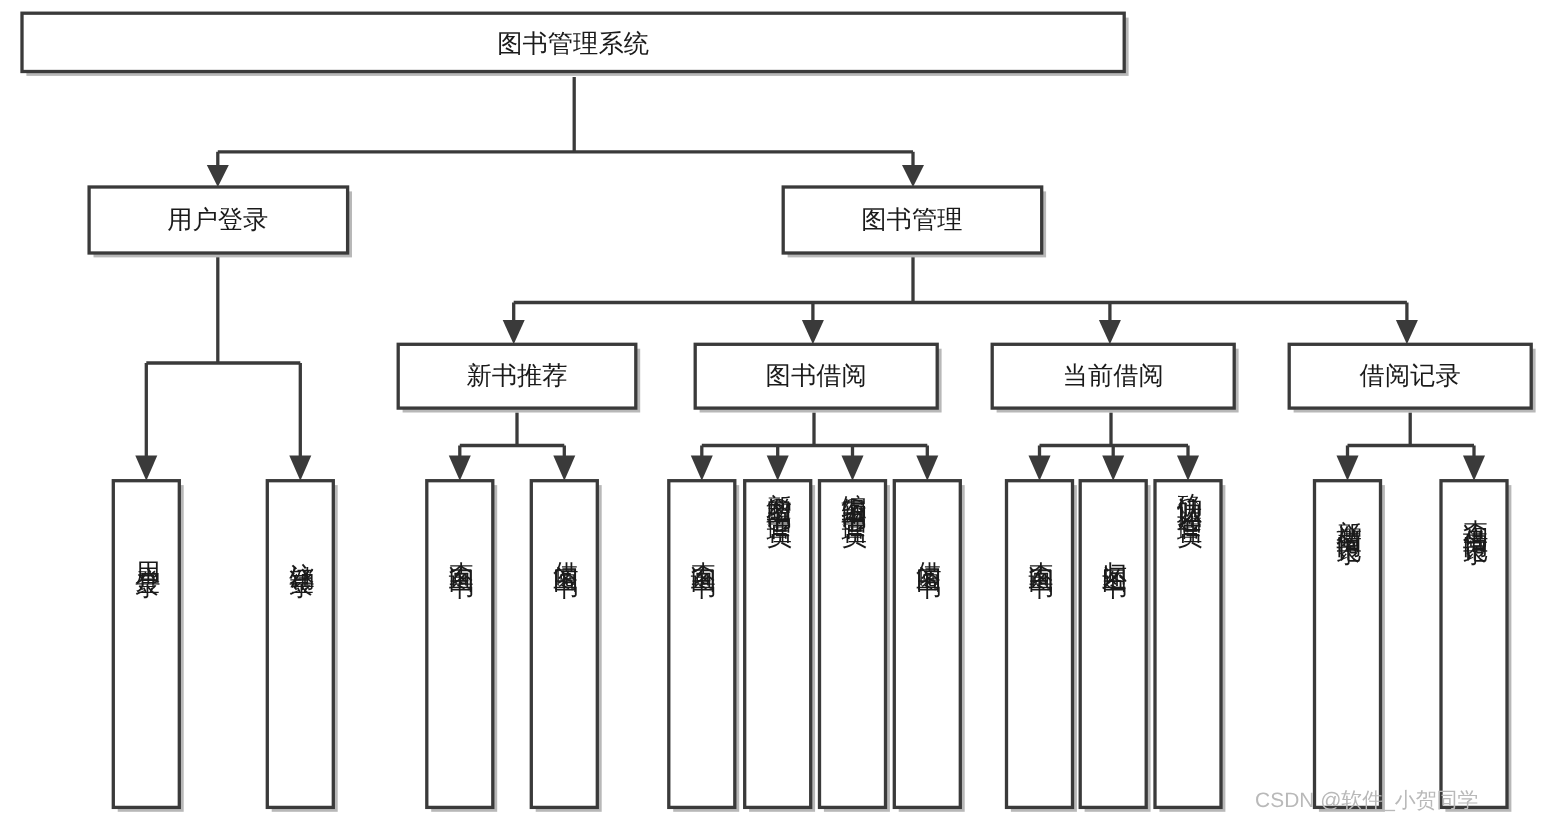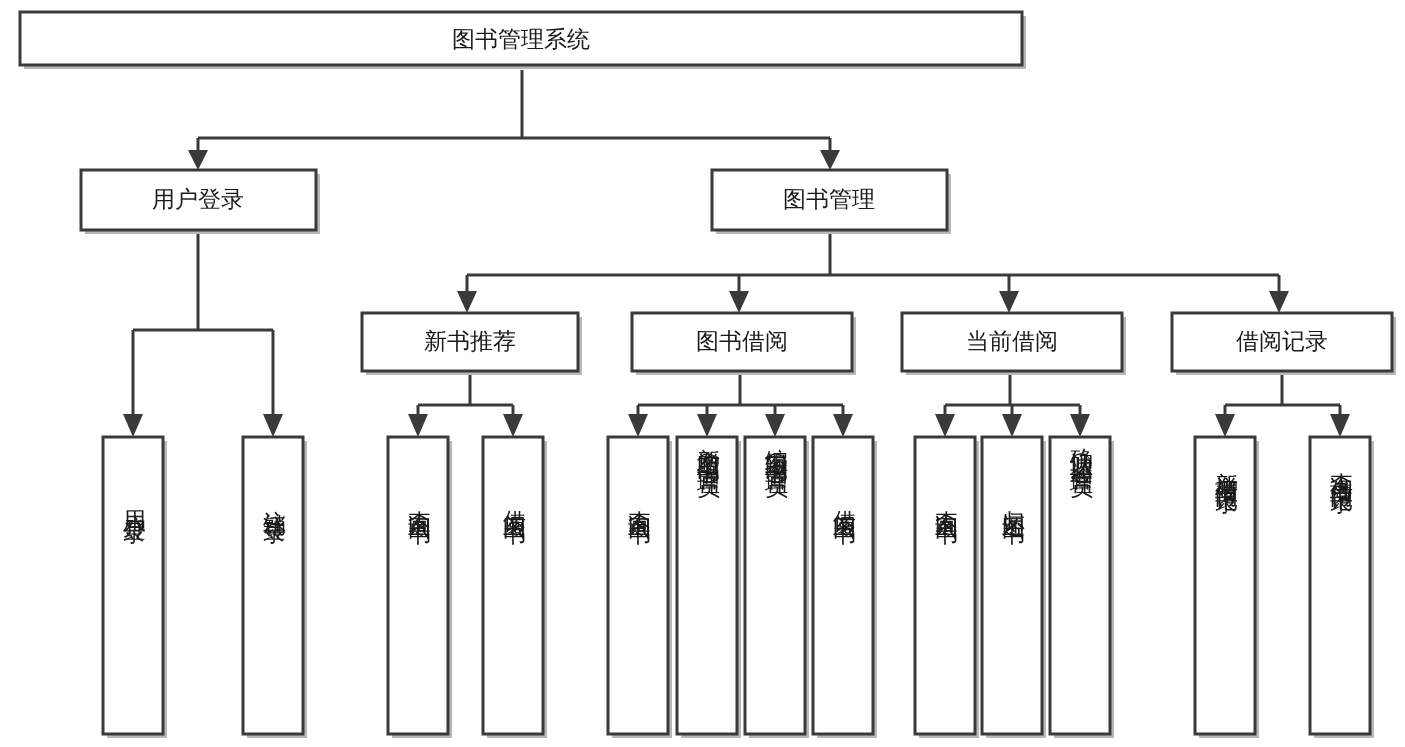--- a/index.html
+++ b/index.html
@@ -256,14 +256,15 @@
     </g>
 
     <g>
       <rect class="node-shadow" x="1314" y="441" width="60" height="297"></rect>
       <rect class="node-box" x="1310" y="437" width="60" height="297"></rect>
       <text class="node-label label-v" x="1340" y="466">查询借阅记录</text>
     </g>
 
   </svg>
 
+  <div class="watermark">CSDN @软件_小贺同学</div>
 
 </div>
 
 </body></html>

